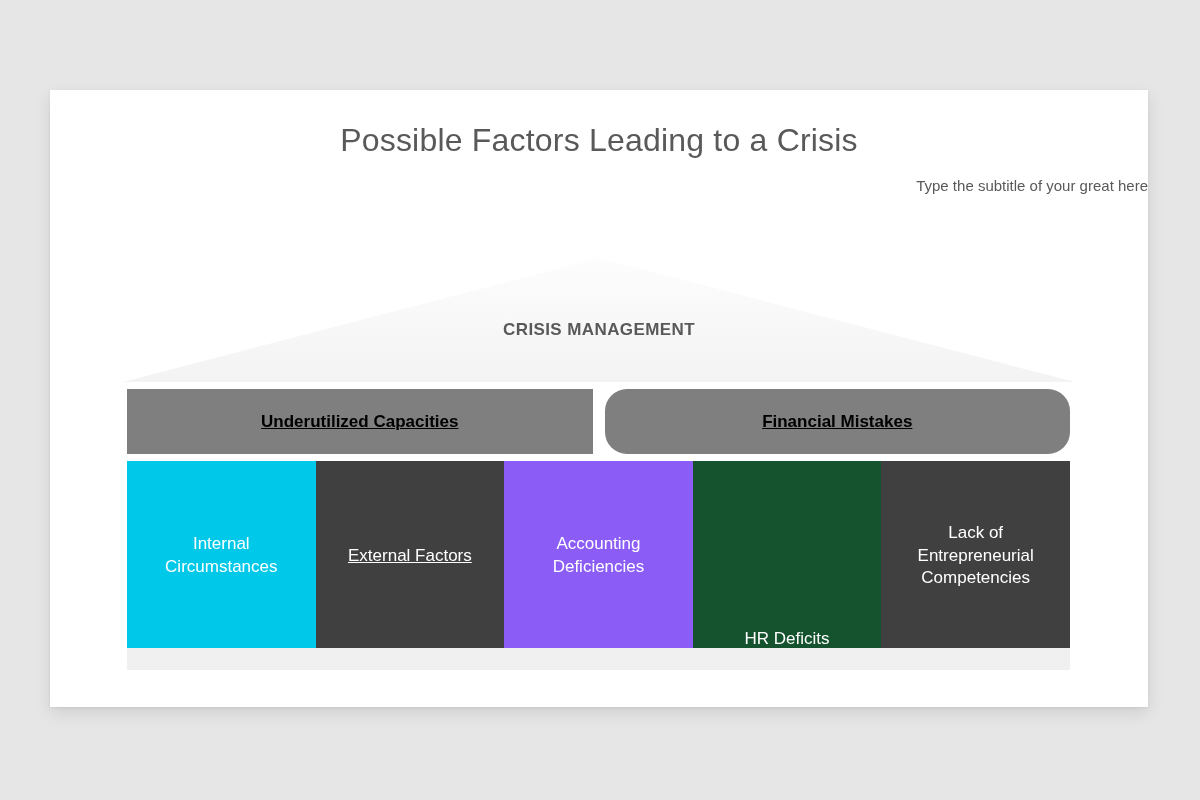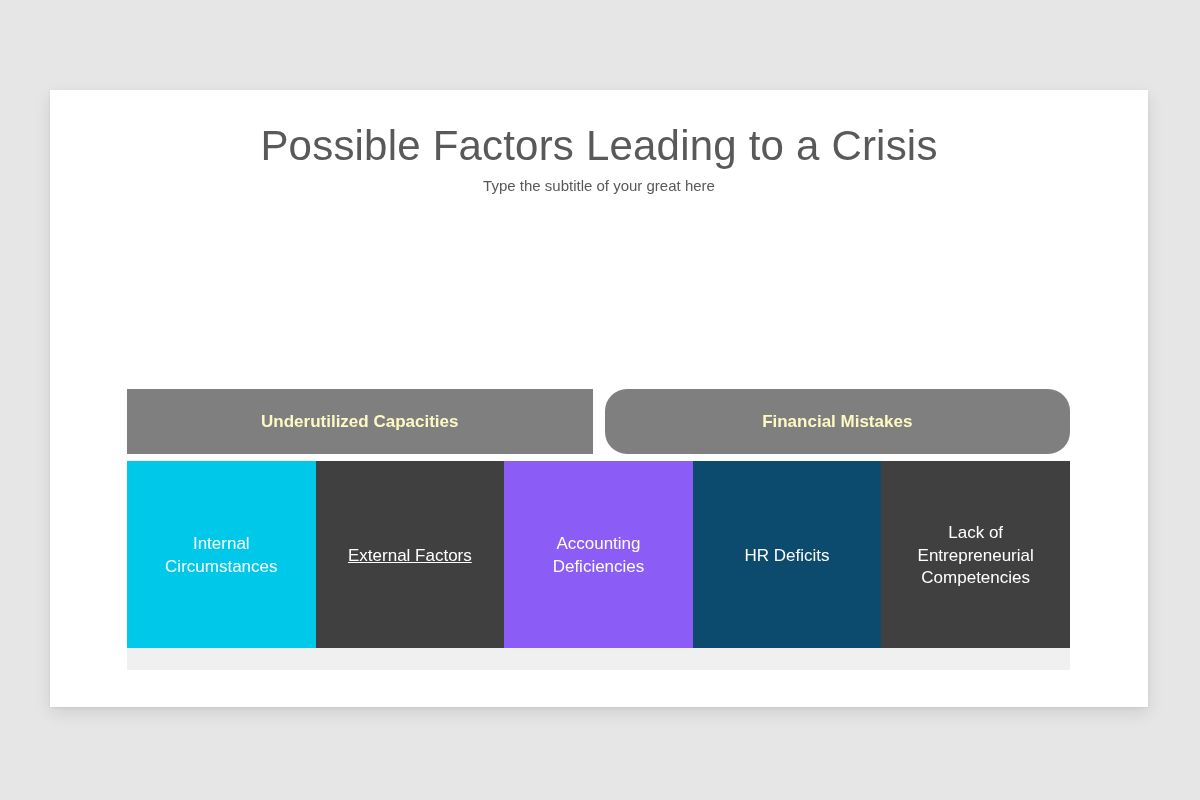--- a/index.html
+++ b/index.html
@@ -15,28 +15,28 @@
   .card {
     position: absolute;
     left: 50px; top: 90px;
     width: 1098px; height: 617px;
     box-shadow: 0 6px 16px rgba(0,0,0,0.10), 0 1px 3px rgba(0,0,0,0.06);
   }
   .slide-title {
     position: absolute;
     left: 0; right: 0; top: 32px;
     text-align: center;
-    font-size: 42px;
+    font-size: 32px;
     font-weight: 400;
     letter-spacing: 0.2px;
   }
   .slide-subtitle {
     position: absolute;
     left: 0; right: 0; top: 87px;
-    text-align: center;
+    text-align: right;
     font-size: 15px;
     font-weight: 400;
   }
   .roof {
     position: absolute;
     left: 73px; top: 168px;
     width: 952px; height: 124px;
     clip-path: polygon(50% 0, 100% 100%, 0 100%);
     background: linear-gradient(to bottom, #fdfdfd 0%, #f3f3f3 100%);
   }
@@ -53,24 +53,25 @@
     left: 77px;
     width: 943px;
     display: flex;
   }
   .category-row { top: 299px; height: 65px; gap: 12px; }
   .category-bar {
     flex: 1;
     display: flex;
     align-items: center;
     justify-content: center;
-    color: #fef9c3;
+    color: #000000;
     font-size: 17px;
     font-weight: 700;
     text-align: center;
+    text-decoration: underline;
   }
   .factor-row { top: 371px; height: 190px; }
   .factor-box {
     flex: 1;
     display: flex;
     align-items: center;
     justify-content: center;
     color: #ffffff;
     font-size: 17px;
     font-weight: 400;
@@ -87,41 +88,44 @@
 </head>
 <body>
 
 <div class="stage" style="background-color: rgb(230, 230, 230);">
   <div class="card" style="background-color: rgb(255, 255, 255);">
 
     <h1 class="slide-title" style="color: rgb(89, 89, 89);">Possible Factors Leading to a Crisis</h1>
 
     <p class="slide-subtitle" style="color: rgb(89, 89, 89);">Type the subtitle of your great here</p>
 
+    <div class="roof">
+      <span class="roof-label" style="color: rgb(89, 89, 89);">CRISIS MANAGEMENT</span>
+    </div>
 
     <div class="row category-row">
       <div class="category-bar" style="background-color: rgb(127, 127, 127);">
         <span>Underutilized Capacities</span>
       </div>
       <div class="category-bar" style="background-color: rgb(127, 127, 127); border-radius: 22px;">
         <span>Financial Mistakes</span>
       </div>
     </div>
 
     <div class="row factor-row">
       <div class="factor-box" style="background-color: rgb(0, 200, 232);">
         <span>Internal Circumstances</span>
       </div>
       <div class="factor-box" style="background-color: #404040; text-decoration: underline;">
         <span>External Factors</span>
       </div>
       <div class="factor-box" style="background-color: #8b5cf6;">
         <span>Accounting Deficiencies</span>
       </div>
-      <div class="factor-box" style="background-color: #0c4a6e;">
+      <div class="factor-box" style="background-color: #14532d; align-items: flex-end;">
         <span>HR Deficits</span>
       </div>
       <div class="factor-box" style="background-color: #404040;">
         <span>Lack of Entrepreneurial Competencies</span>
       </div>
     </div>
 
     <div class="base-bar" style="background-color: rgb(240, 240, 240);"></div>
 
   </div>

